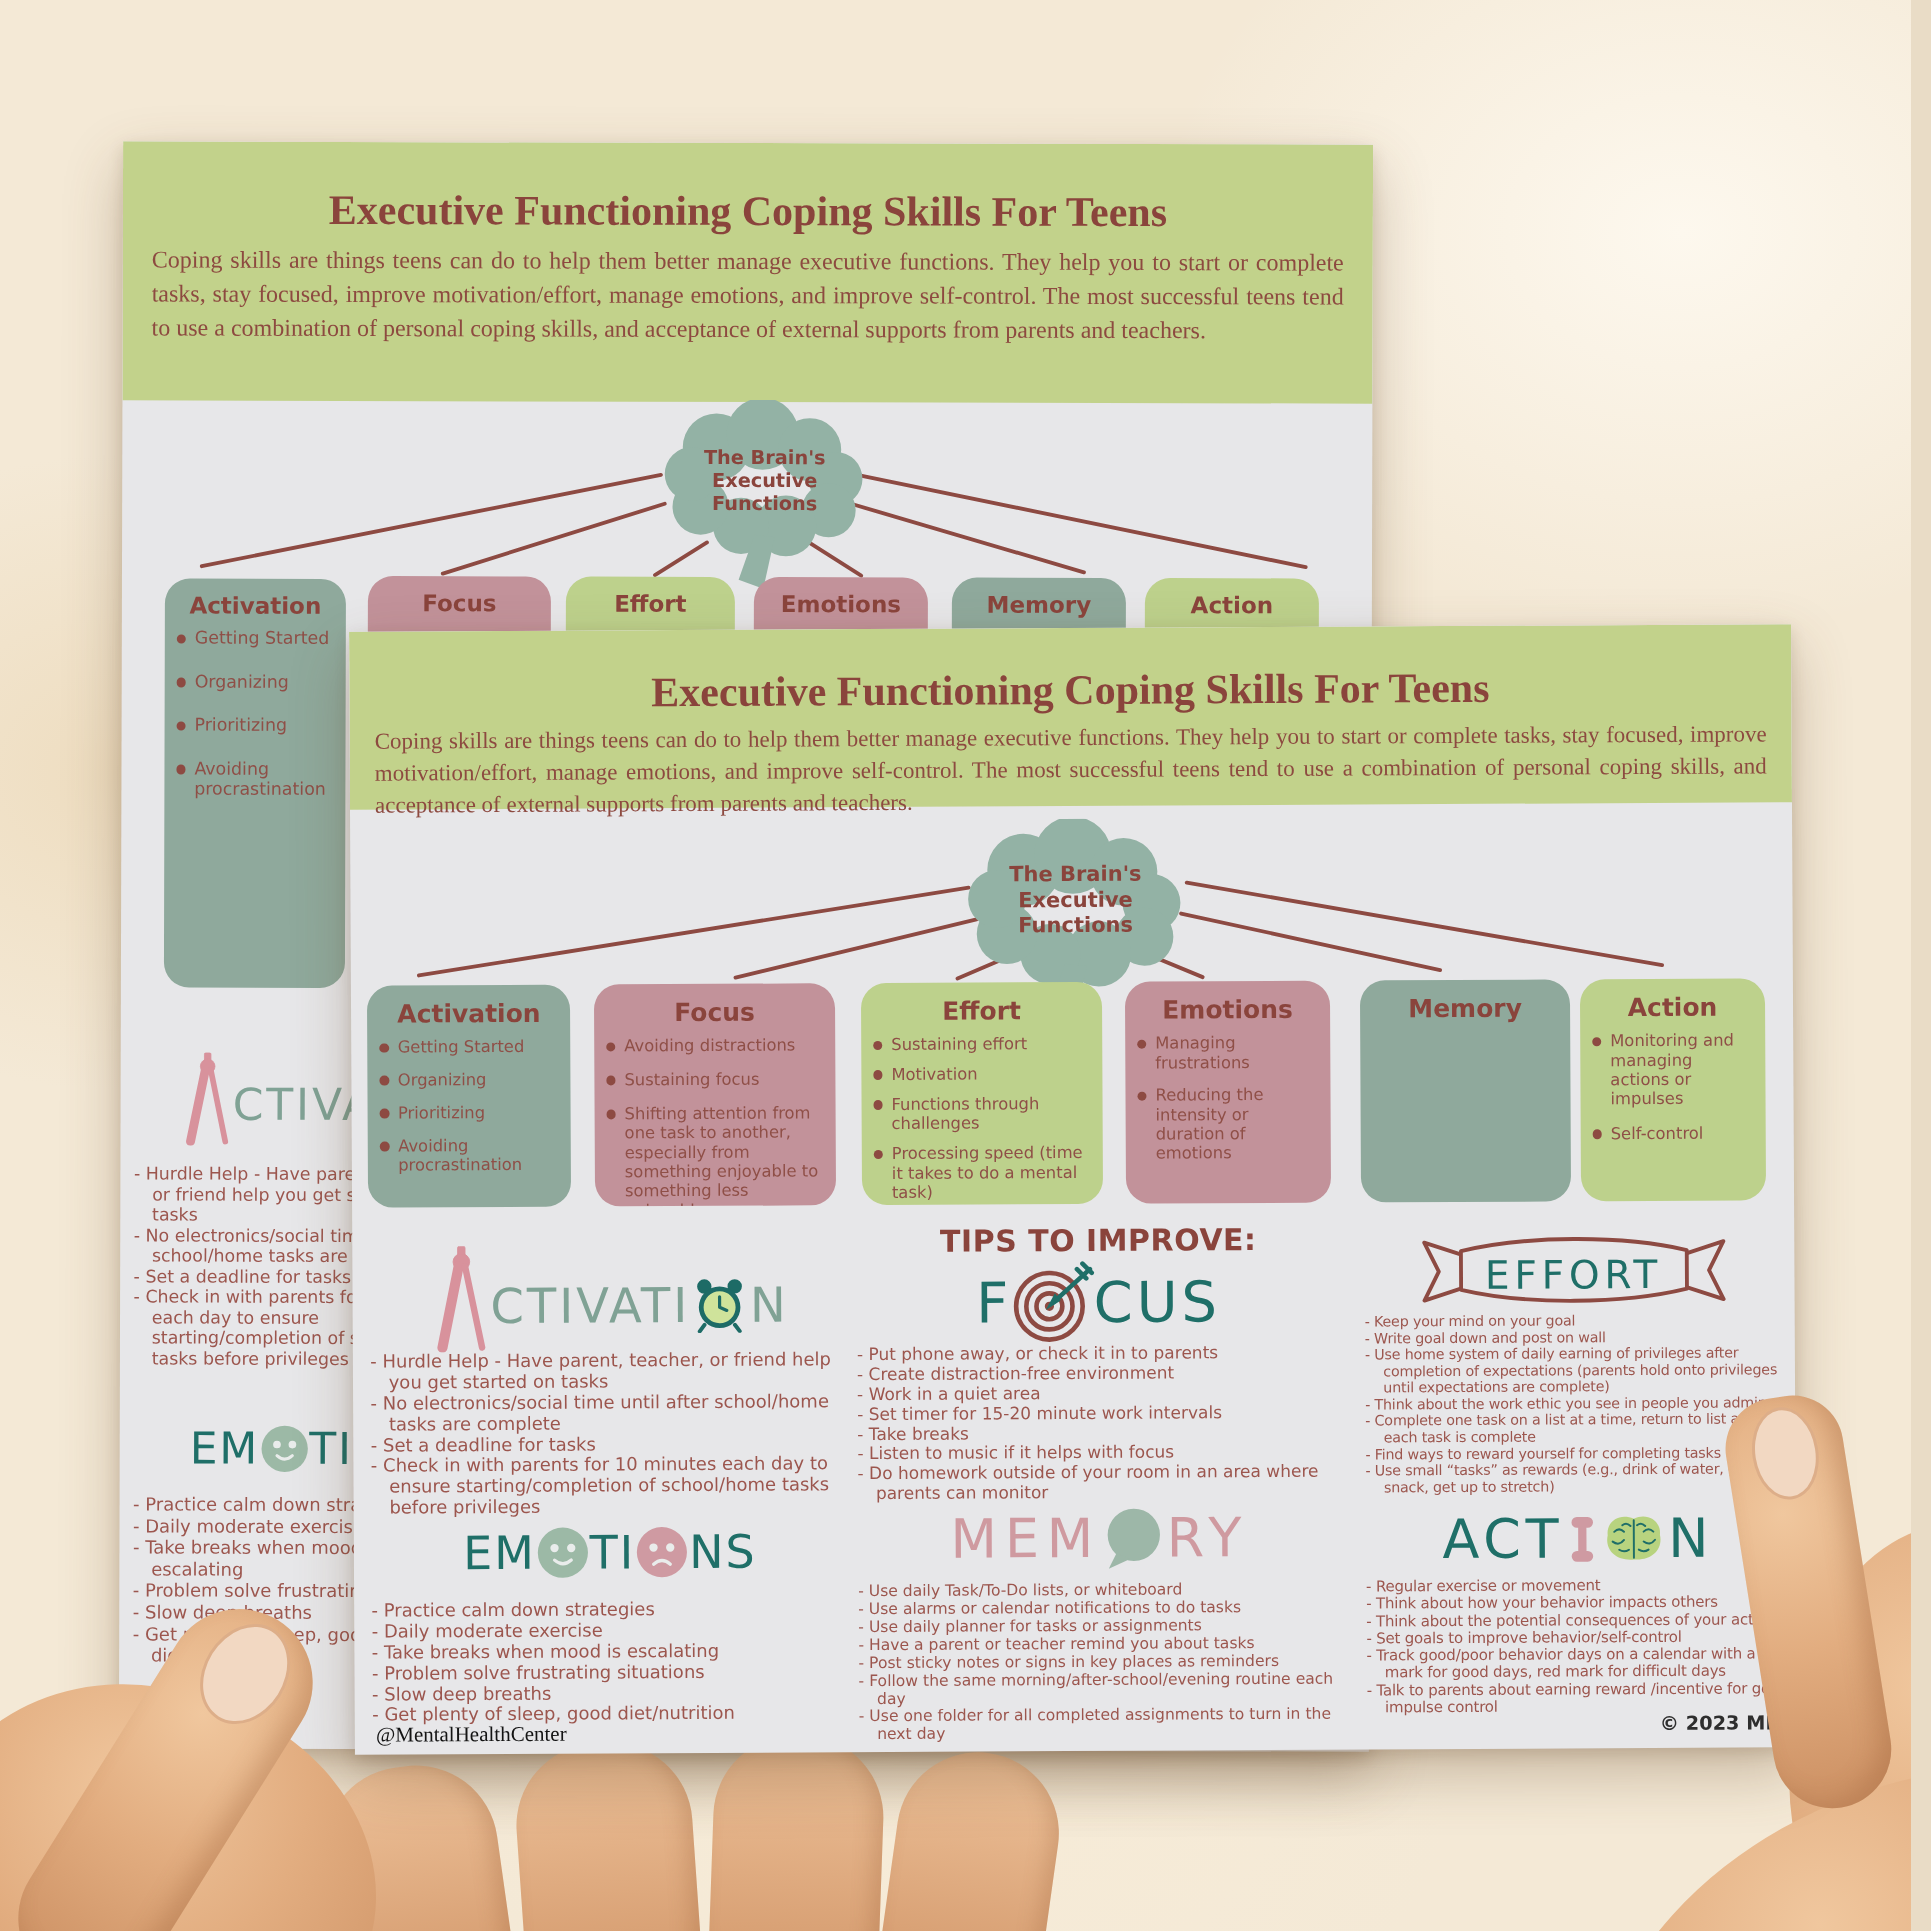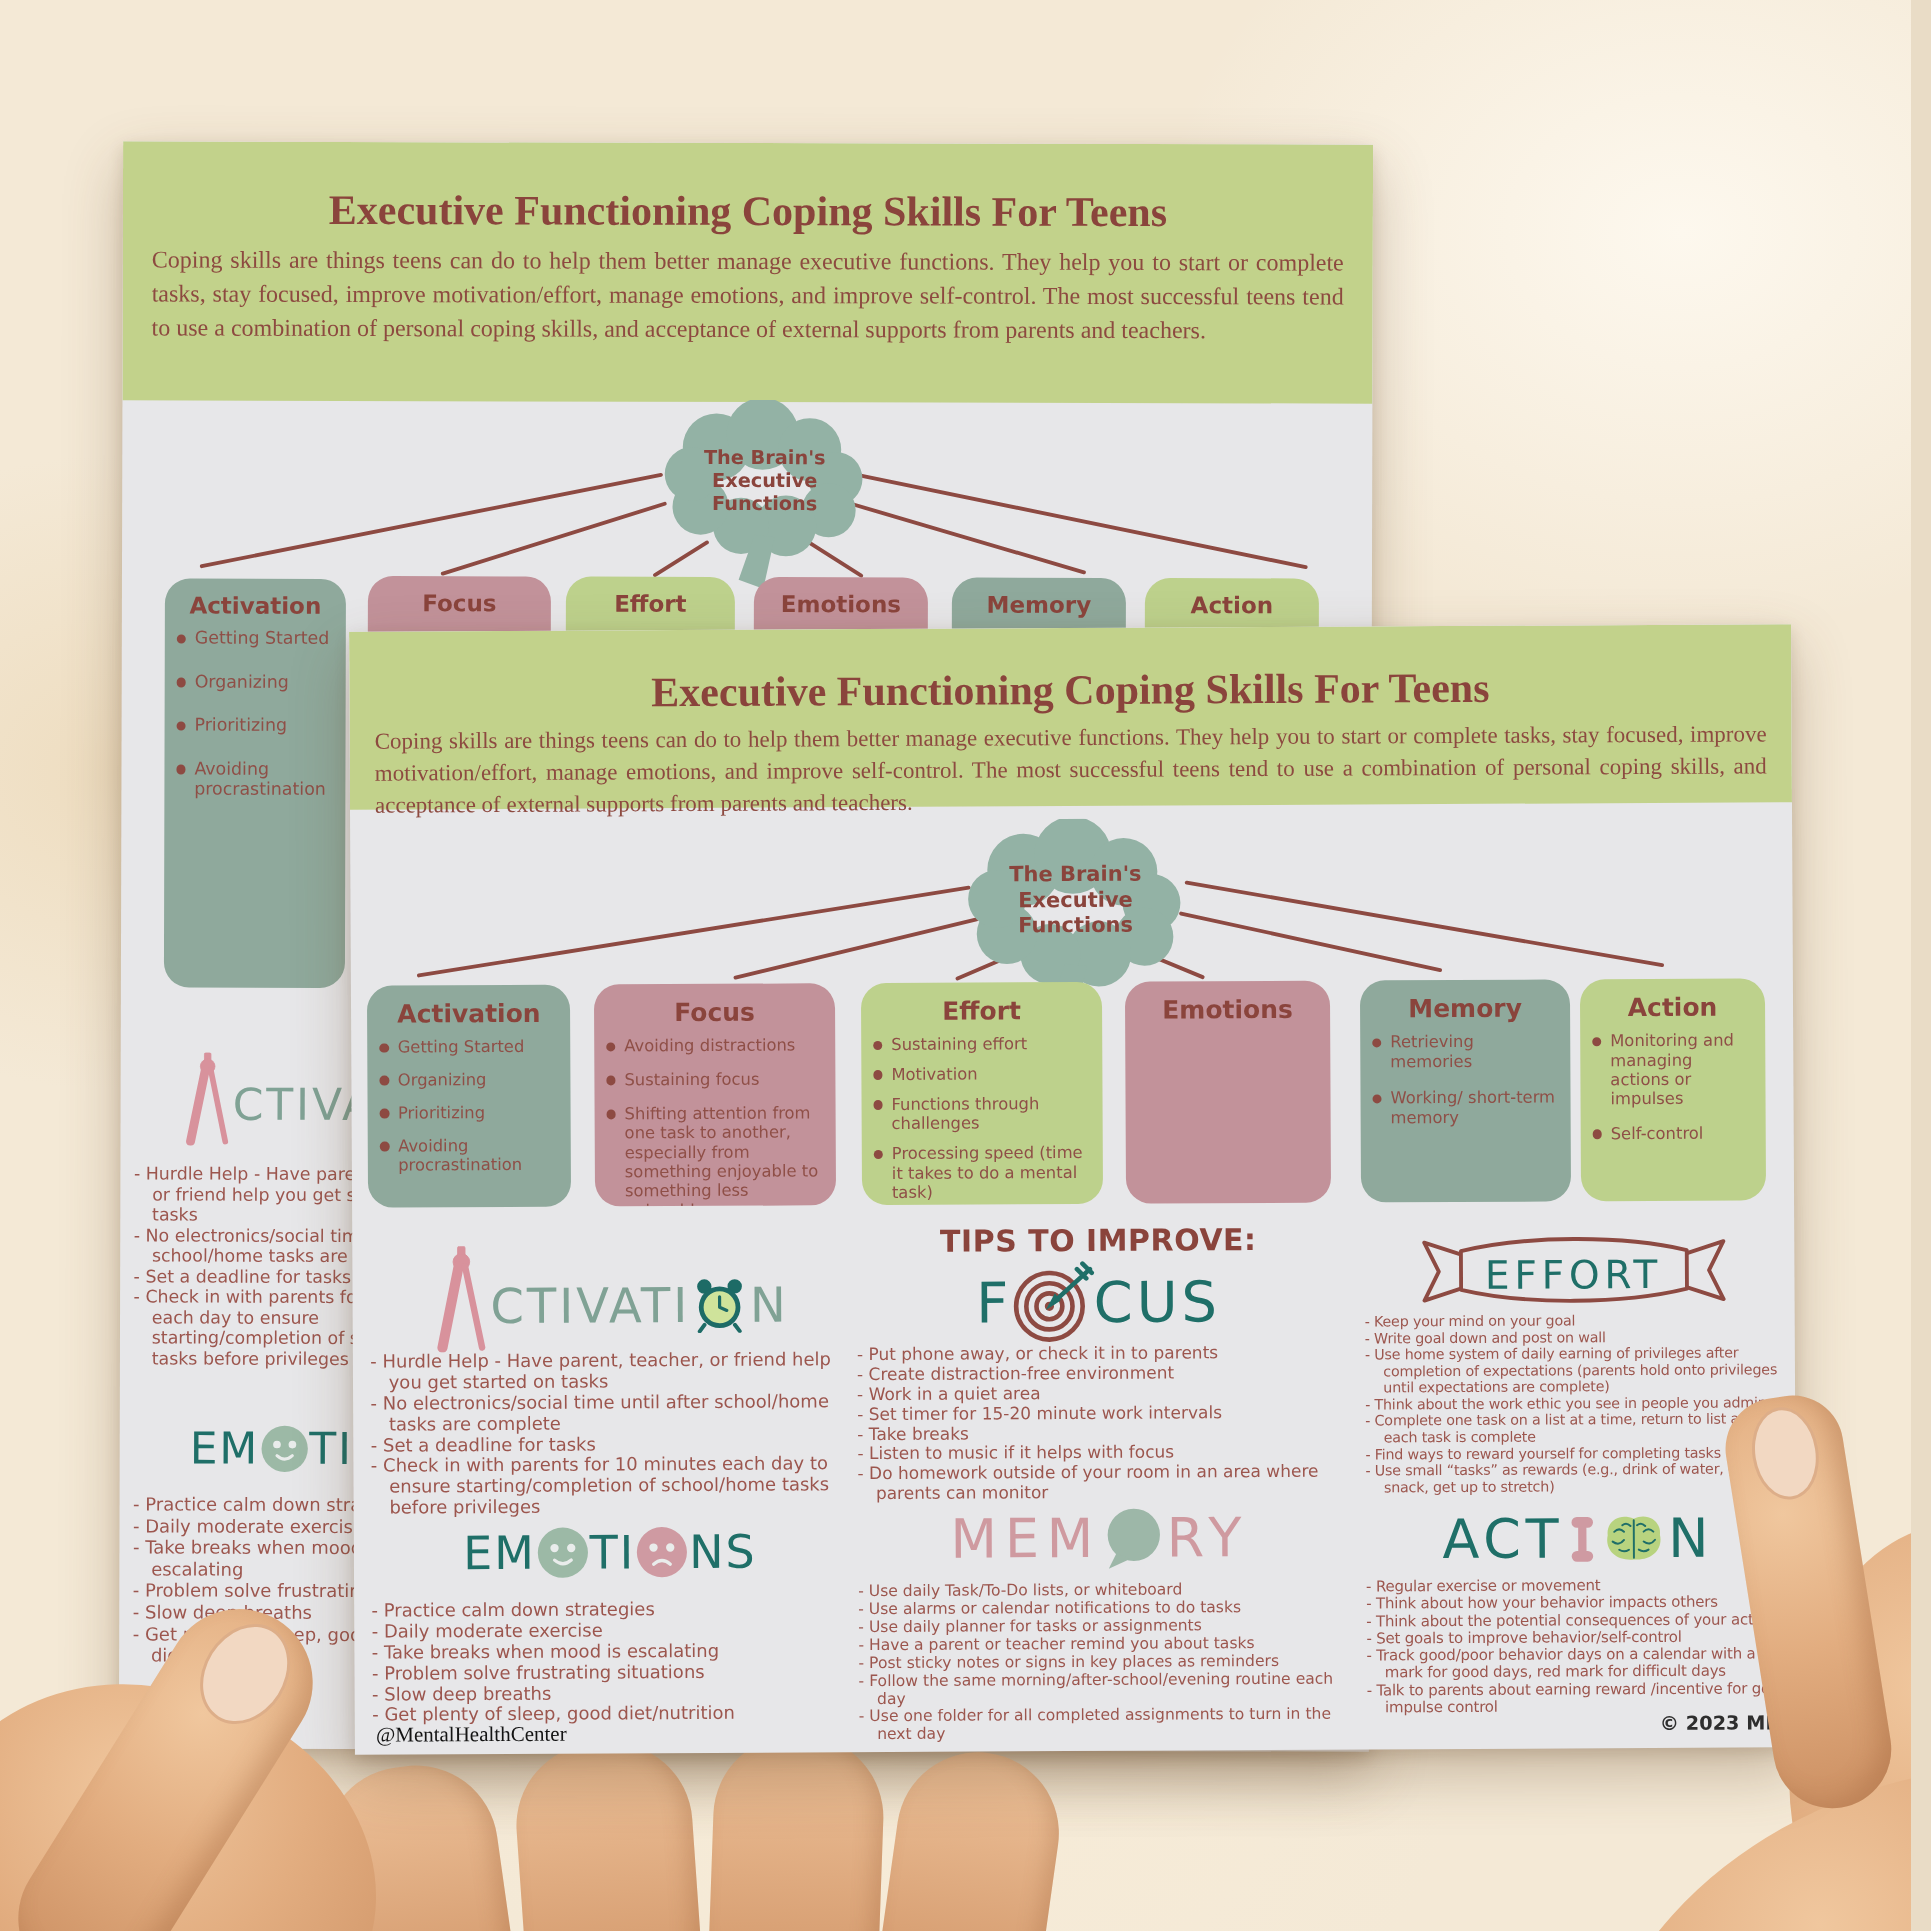--- a/index.html
+++ b/index.html
@@ -320,27 +320,27 @@
       <h3>Effort</h3>
       <ul>
         <li>Sustaining effort</li>
         <li>Motivation</li>
         <li>Functions through challenges</li>
         <li>Processing speed (time it takes to do a mental task)</li>
       </ul>
     </div>
     <div class="box pink b4">
       <h3>Emotions</h3>
+      <ul>
+        <li>Managing frustrations</li>
+        <li>Reducing the intensity or duration of emotions</li>
+      </ul>
     </div>
     <div class="box sage b5">
       <h3>Memory</h3>
-      <ul>
-        <li>Retrieving memories</li>
-        <li>Working/ short-term memory</li>
-      </ul>
     </div>
     <div class="box green b6">
       <h3>Action</h3>
       <ul>
         <li>Monitoring and managing actions or impulses</li>
         <li>Self-control</li>
       </ul>
     </div>
 
     <div class="wa wa-act">

